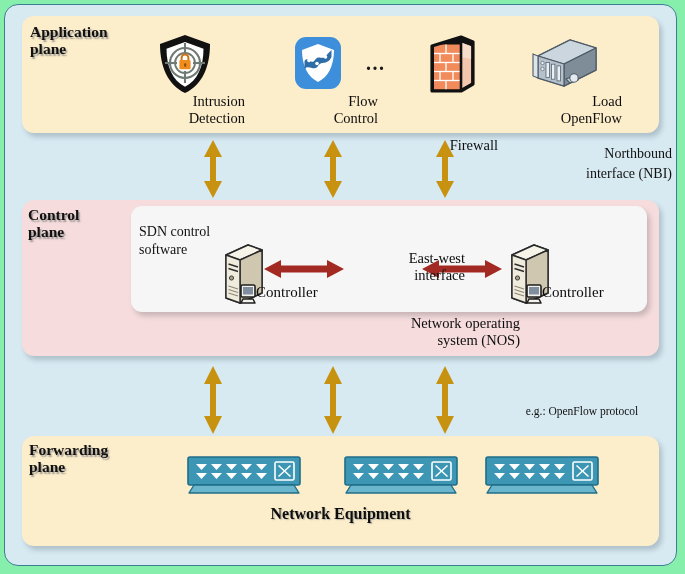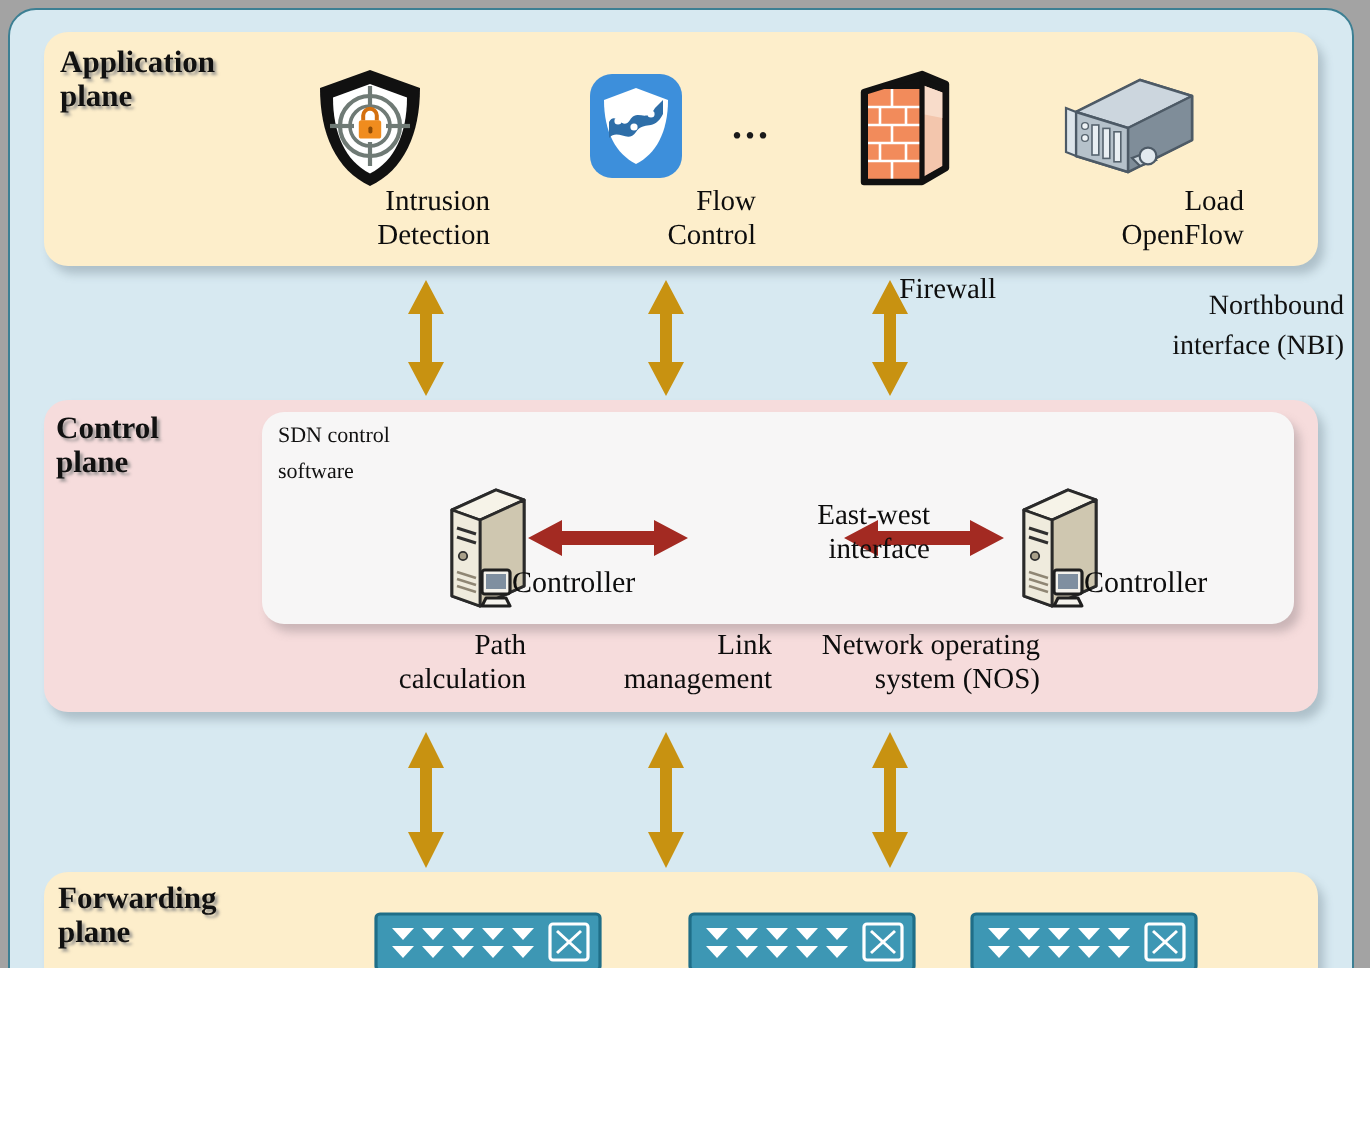--- a/index.html
+++ b/index.html
@@ -7,23 +7,23 @@
     padding: 0;
     background: #ffffff;
   }
   body {
     font-family: "Liberation Serif", "DejaVu Serif", serif;
   }
 
   #diagram {
     position: relative;
     width: 685px;
-    height: 484px;
+    height: 574px;
     overflow: hidden;
-    background: #a3a3a3;
+    background: #86efac;
   }
 
   
   .outer-frame {
     position: absolute;
     left: 4px;
     top: 4px;
     width: 673px;
     height: 562px;
     box-sizing: border-box;
@@ -84,22 +84,22 @@
     width: 516px;
     height: 106px;
     box-sizing: border-box;
     background: #f7f6f6;
     border-radius: 11px;
     box-shadow: 3px 4px 5px rgba(120,110,115,0.35);
   }
   .sdn-label {
     position: absolute;
     left: 139px;
-    top: 210px;
-    font-size: 11px;
+    top: 223px;
+    font-size: 14px;
     line-height: 17.5px;
     color: #111111;
     white-space: pre-line;
   }
 
   
   .cap {
     position: absolute;
     text-align: right;
     font-size: 14.5px;
@@ -333,43 +333,40 @@
     </svg>
   </div>
   <div class="ew-arrow" style="left:422px; top:258px;">
     <svg width="80" height="22" viewBox="0 0 80 22">
       <path d="M0 11 L17 2 L17 7.5 L63 7.5 L63 2 L80 11 L63 20 L63 14.5 L17 14.5 L17 20 Z" fill="#a32a22"></path>
     </svg>
   </div>
   <div class="cap" style="left:340px; top:250px; width:125px;">East-west
 interface</div>
 
-  <div class="cap" style="left:163px; top:315px; width:100px;">Path
-calculation</div>
-  <div class="cap" style="left:280px; top:315px; width:106px;">Link
-management</div>
   <div class="cap" style="left:372px; top:315px; width:148px;">Network operating
 system (NOS)</div>
 
   <div class="v-arrow" style="left:200px; top:366px;">
     <svg width="26" height="68" viewBox="0 0 26 68">
       <path d="M13 0 L22 18 L16 18 L16 50 L22 50 L13 68 L4 50 L10 50 L10 18 L4 18 Z" fill="#c89211"></path>
     </svg>
   </div>
   <div class="v-arrow" style="left:320px; top:366px;">
     <svg width="26" height="68" viewBox="0 0 26 68">
       <path d="M13 0 L22 18 L16 18 L16 50 L22 50 L13 68 L4 50 L10 50 L10 18 L4 18 Z" fill="#c89211"></path>
     </svg>
   </div>
   <div class="v-arrow" style="left:432px; top:366px;">
     <svg width="26" height="68" viewBox="0 0 26 68">
       <path d="M13 0 L22 18 L16 18 L16 50 L22 50 L13 68 L4 50 L10 50 L10 18 L4 18 Z" fill="#c89211"></path>
     </svg>
   </div>
 
+  <div class="iface-sub" style="left:487px; top:405px; width:190px;">e.g.: OpenFlow protocol</div>
 
   <div class="icon" style="left:186px; top:455px;">
     <svg width="120" height="42" viewBox="0 0 120 42">
       <rect x="2" y="2" width="112" height="28" rx="2" fill="#3d97b4" stroke="#1f6e88" stroke-width="1.6"></rect>
       <g fill="#ffffff">
         <path d="M10 9 h11 l-5.5 6 Z"></path>
           <path d="M25 9 h11 l-5.5 6 Z"></path>
         <path d="M40 9 h11 l-5.5 6 Z"></path>
           <path d="M55 9 h11 l-5.5 6 Z"></path>
         <path d="M70 9 h11 l-5.5 6 Z"></path>
@@ -427,14 +424,15 @@
       </g>
       <rect x="89" y="7" width="19" height="18" rx="1.5" fill="#3d97b4" stroke="#ffffff" stroke-width="1.6"></rect>
       <g stroke="#ffffff" stroke-width="1.5" fill="none">
         <path d="M92.5 10.5 L104.5 21.5"></path>
           <path d="M104.5 10.5 L92.5 21.5"></path>
       </g>
       <path d="M8 30 L108 30 L113 38 L3 38 Z" fill="#6bb6cc" stroke="#1f6e88" stroke-width="1.4" stroke-linejoin="round"></path>
     </svg>
   </div>
 
+  <div class="equip-label">Network Equipment</div>
 
 </div>
 
 </body></html>

